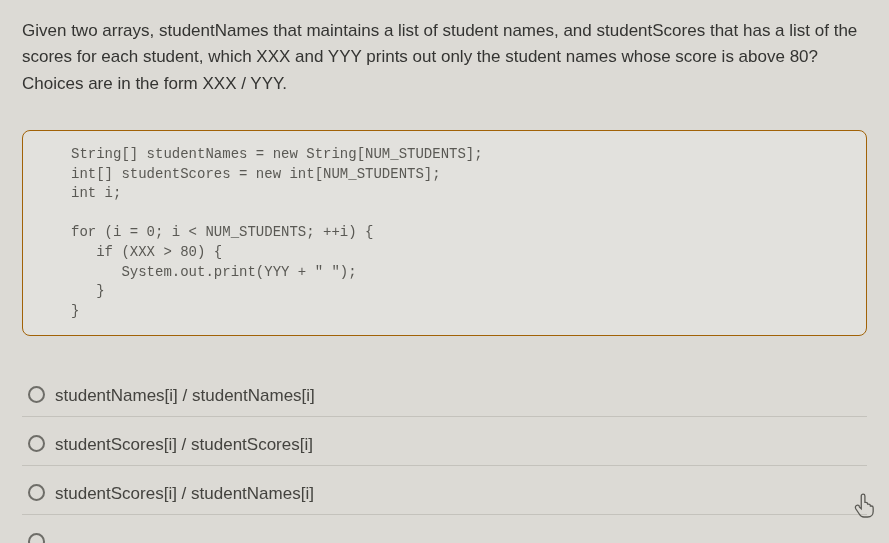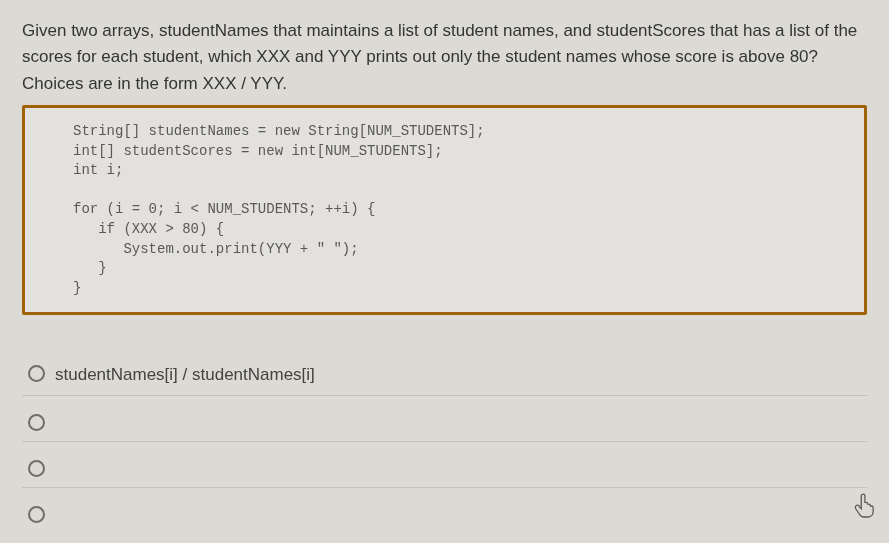--- a/index.html
+++ b/index.html
@@ -12,27 +12,27 @@
       height: 543px;
       background: #dcdad5;
       font-family: 'Segoe UI', Arial, sans-serif;
       padding: 18px 22px;
       color: #3a3a38;
       overflow: hidden;
     }
     .question-text {
       font-size: 17px;
       line-height: 1.55;
-      margin-bottom: 8px;
+      margin-bottom: 33px;
       color: #343432;
     }
     .code-block {
       background: #e2e1dd;
-      border: 3px solid #a16207;
-      border-radius: 2px;
+      border: 1px solid #a16207;
+      border-radius: 8px;
       padding: 14px 18px 14px 48px;
       font-family: 'Consolas', 'Courier New', monospace;
       font-size: 14px;
       line-height: 1.4;
       color: #5a5954;
       white-space: pre;
       margin-bottom: 40px;
     }
     .options {
       display: flex;
@@ -84,23 +84,25 @@
 <span>   }</span>
 <span>}</span></div>
 
 <div class="options">
   <div class="option-row">
     <span class="radio"></span>
     <span class="option-label">studentNames[i] / studentNames[i]</span>
   </div>
   <div class="option-row">
     <span class="radio"></span>
+    <span class="option-label">studentScores[i] / studentScores[i]</span>
   </div>
   <div class="option-row">
     <span class="radio"></span>
+    <span class="option-label">studentScores[i] / studentNames[i]</span>
   </div>
   <div class="option-row">
     <span class="radio"></span>
   </div>
 </div>
 
 <svg class="cursor-icon" viewBox="0 0 24 28">
   <path d="M9 3 C9 2 10 1 11 1 C12 1 13 2 13 3 L13 10 L14 10 C15 10 16 11 16 12 L17 12 C18 12 19 13 19 14 L20 14 C21 14 22 15 22 16 L22 20 C22 23 20 26 16 26 L12 26 C10 26 8 25 7 23 L3 17 C2 15 3 13 5 13 C6 13 7 14 7 15 L9 17 Z" fill="none" stroke="#5a5954" stroke-width="1.4"></path>
 </svg>
 

